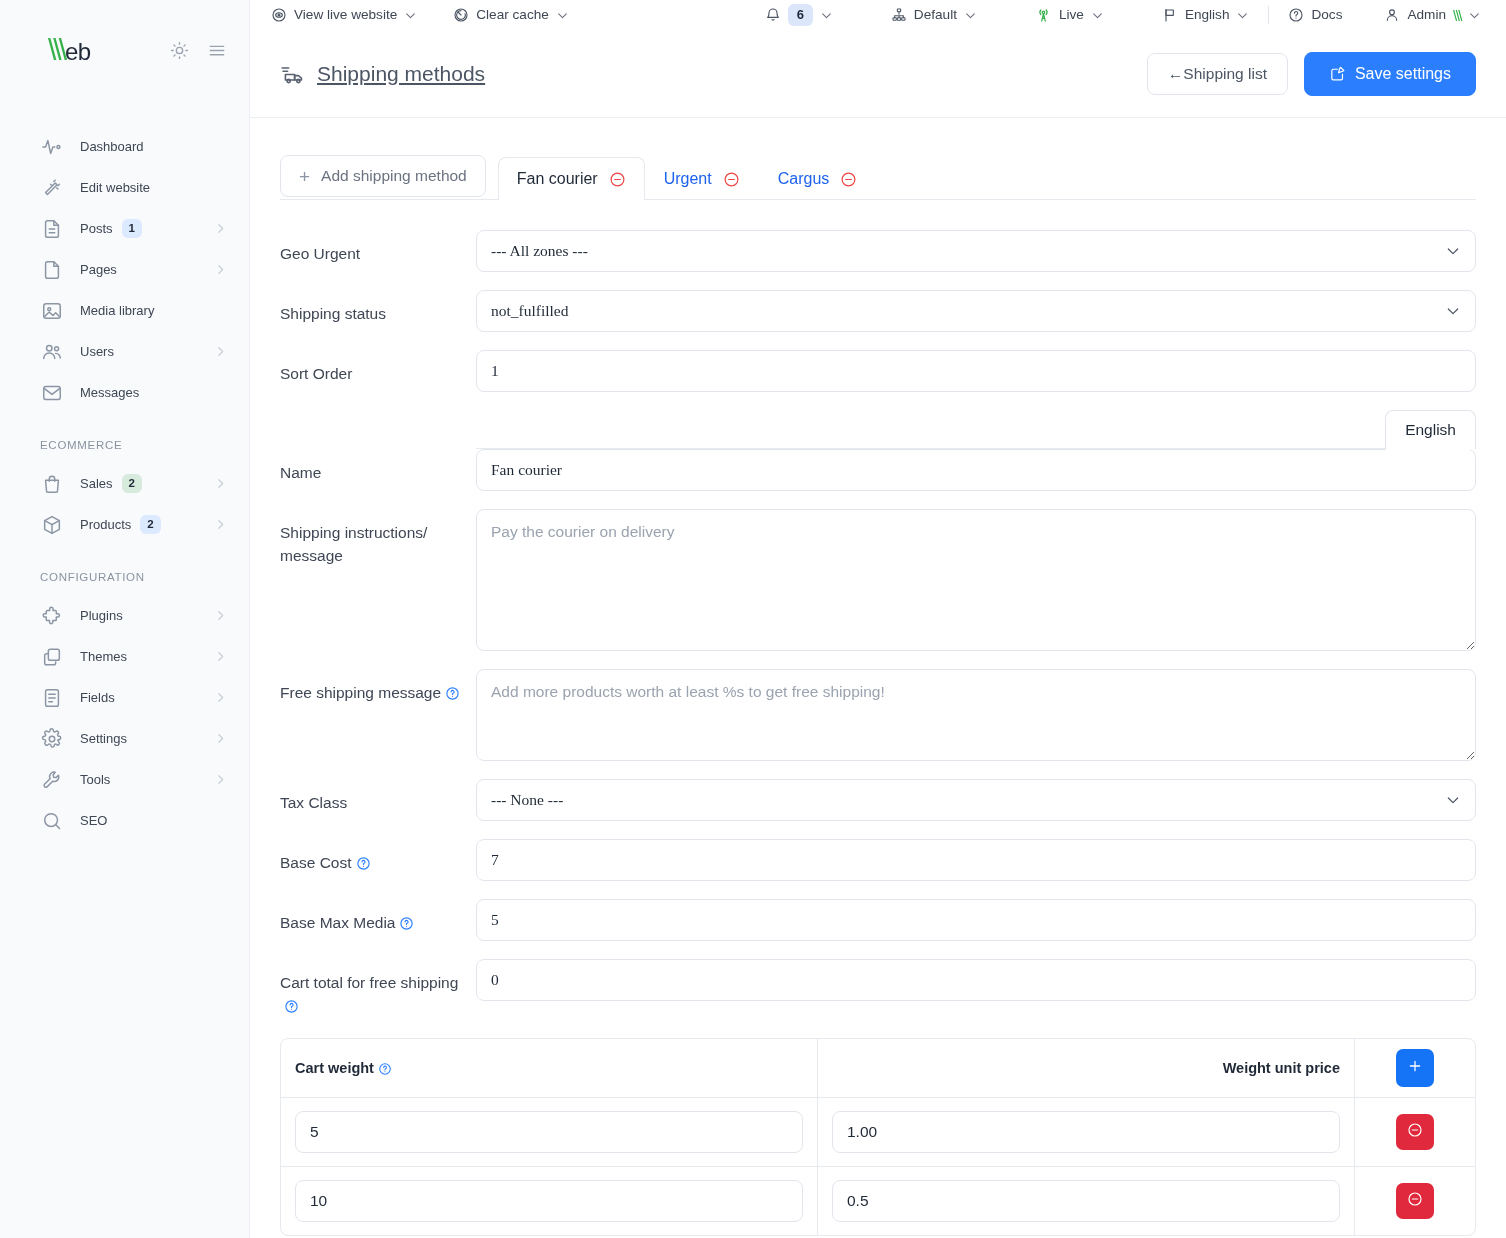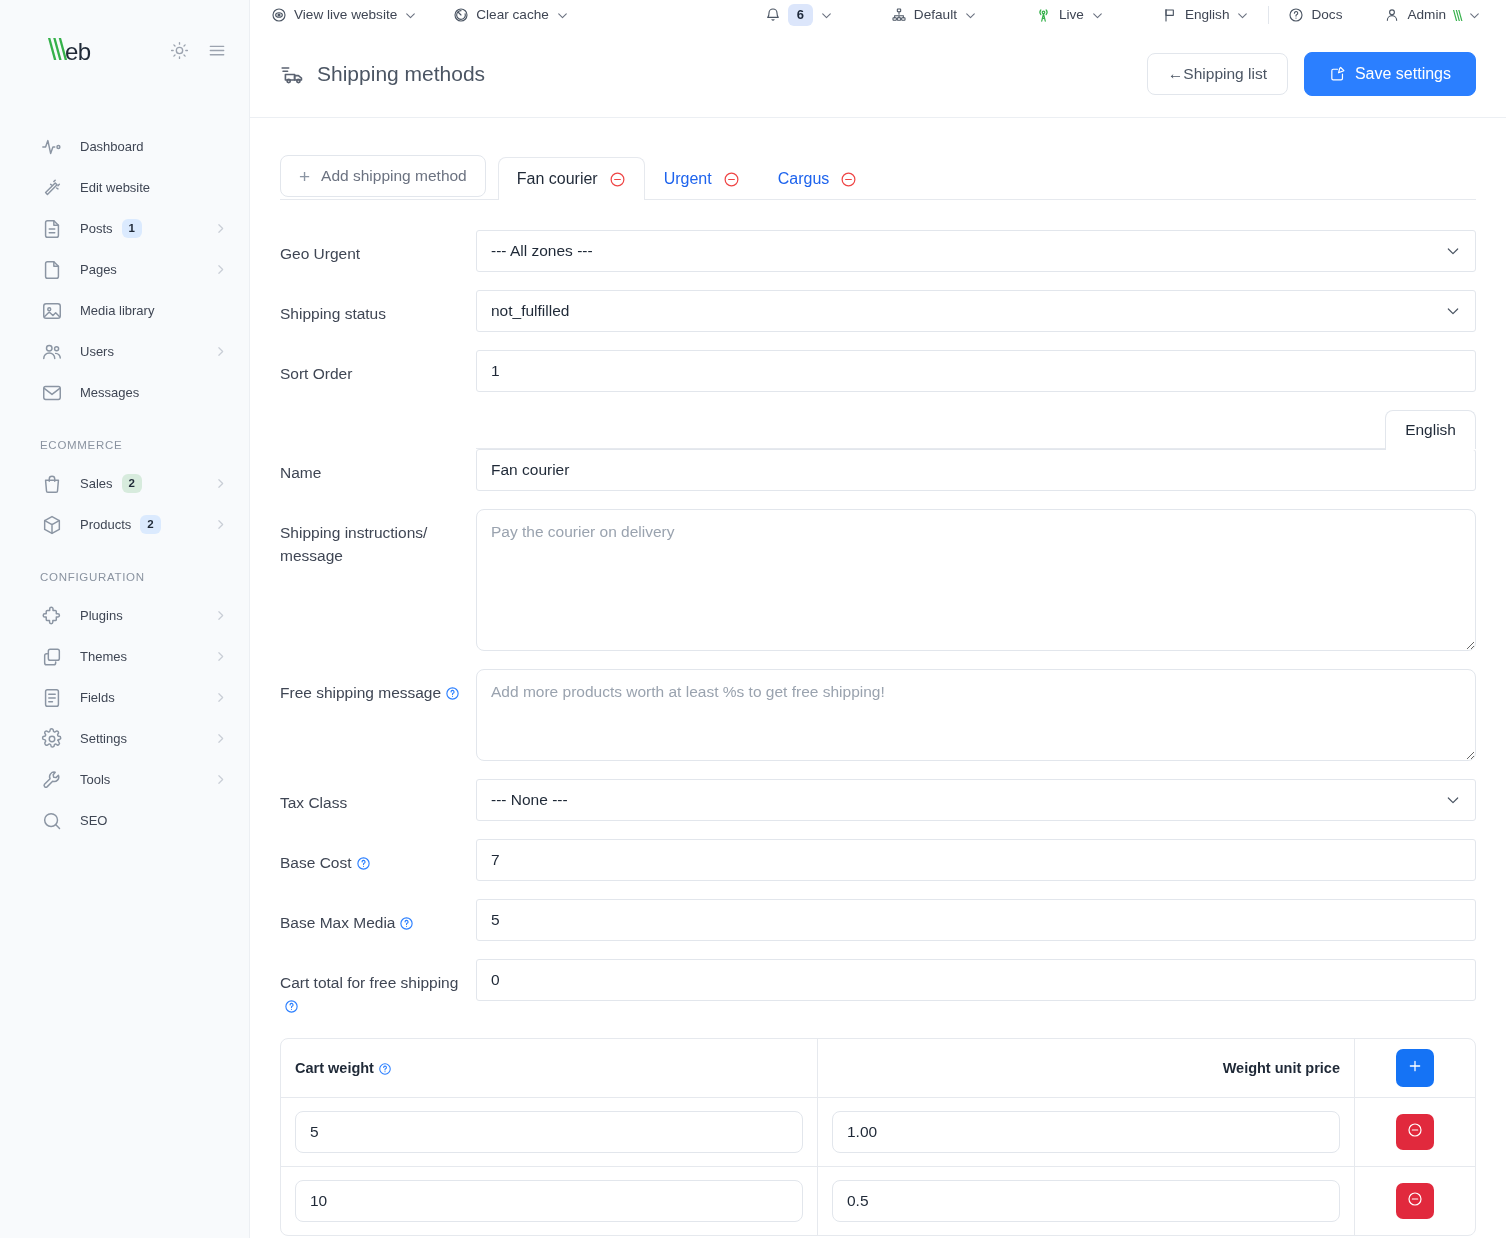--- a/index.html
+++ b/index.html
@@ -77,21 +77,21 @@
   }
   .tb-div { width: 1px; height: 18px; background: #e2e6ec; margin: 0 16px; }
   .green-mark { color: #35b14a; font-size: 15px; letter-spacing: -1.5px; }
 
   
   .page-header {
     height: 88px; display: flex; align-items: center;
     padding: 0 30px 0 30px;
     border-bottom: 1px solid #eceff3;
   }
-  .page-title { display: flex; align-items: center; gap: 11px; font-size: 21px; color: #4b5563; font-weight: 400;}
+  .page-title { display: flex; align-items: center; gap: 11px; font-size: 21px; color: #4b5563; font-weight: 400; text-decoration: underline;}
   .page-title .t-ico { color: #5a6270; display:flex; }
   .hdr-actions { margin-left: auto; display: flex; align-items: center; gap: 16px; }
   .btn {
     display: inline-flex; align-items: center; justify-content: center; gap: 9px;
     font-size: 15.5px; border-radius: 8px; cursor: pointer; white-space: nowrap;
   }
   .btn-ghost {
     height: 42px; padding: 0 20px; background: #fff;
     border: 1px solid #e2e6ec; color: #4b5563;
   }
@@ -138,23 +138,23 @@
 
   
   .form { padding-top: 30px; }
   .frow { display: flex; align-items: flex-start; margin-bottom: 18px; }
   .flabel {
     width: 196px; flex: 0 0 196px; padding-top: 12px;
     font-size: 15.5px; color: #3f4654; line-height: 1.5;
   }
   .fctl { flex: 1 1 auto; position: relative; }
   .inp, .sel {
-    width: 100%; height: 42px; border: 1px solid #e2e6ec; border-radius: 3px;
+    width: 100%; height: 42px; border: 1px solid #e2e6ec; border-radius: 8px;
     background: #fff; font-size: 15.5px; color: #1f2937;
-    padding: 0 14px; font-family: Liberation Sans, sans-serif; outline: none;
+    padding: 0 14px; font-family: Liberation Serif, serif; outline: none;
   }
   .sel-wrap { position: relative; }
   .sel { appearance: none; -webkit-appearance: none; padding-right: 40px; cursor: pointer; }
   .sel-caret {
     position: absolute; right: 15px; top: 50%; transform: translateY(-50%);
     color: #4b5563; pointer-events: none; display:flex;
   }
   .ta {
     width: 100%; border: 1px solid #e2e6ec; border-radius: 8px; background: #fff;
     font-size: 15.5px; color: #1f2937; padding: 13px 14px; resize: vertical;

